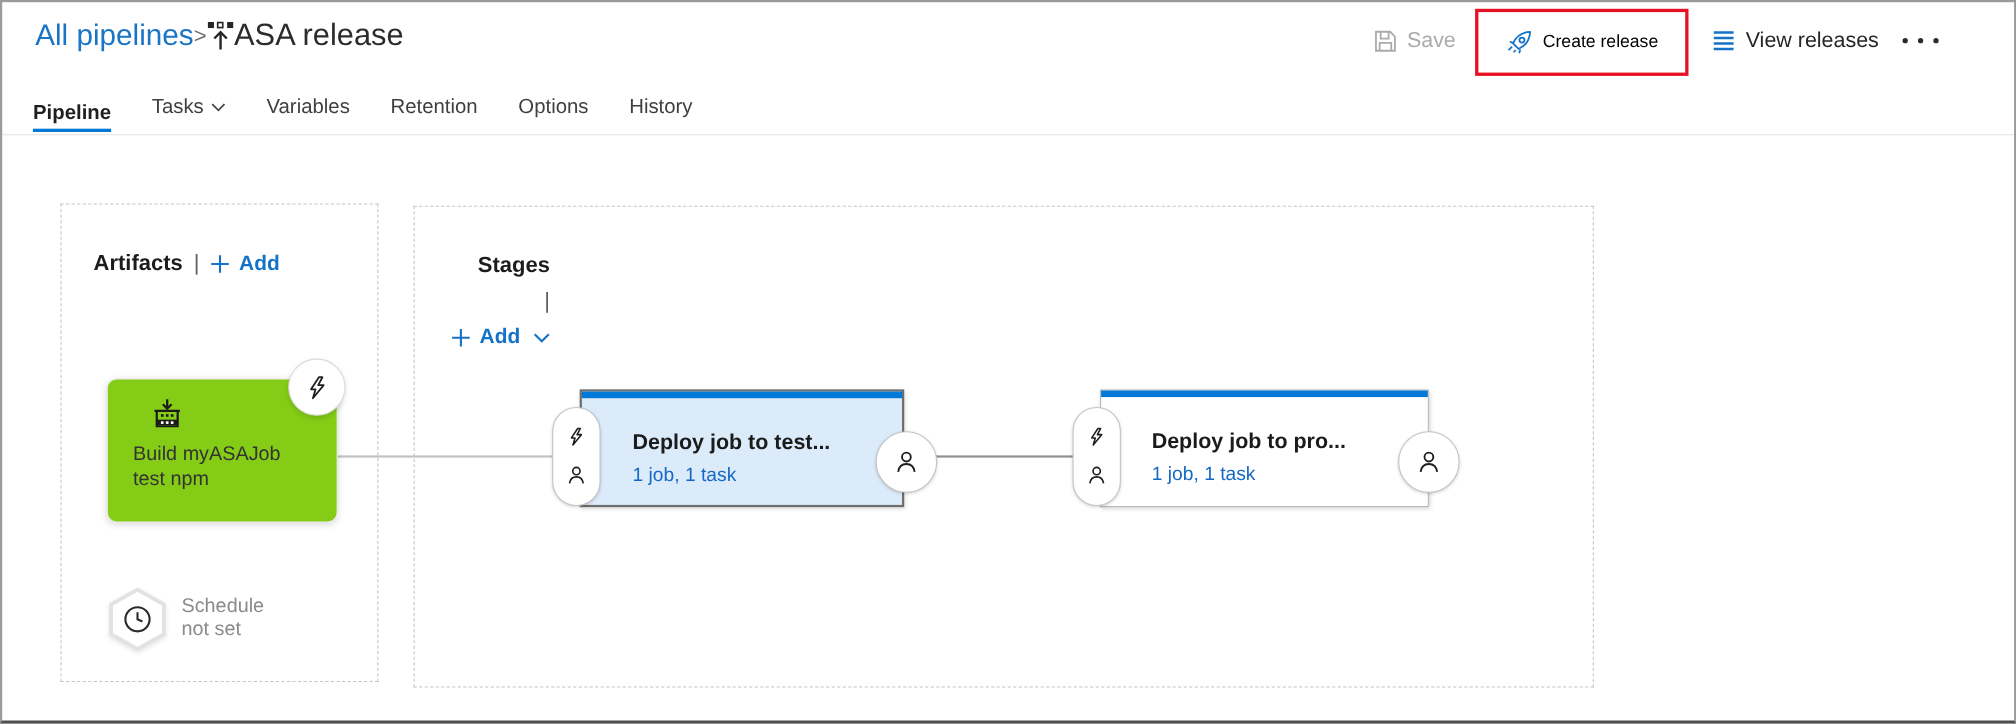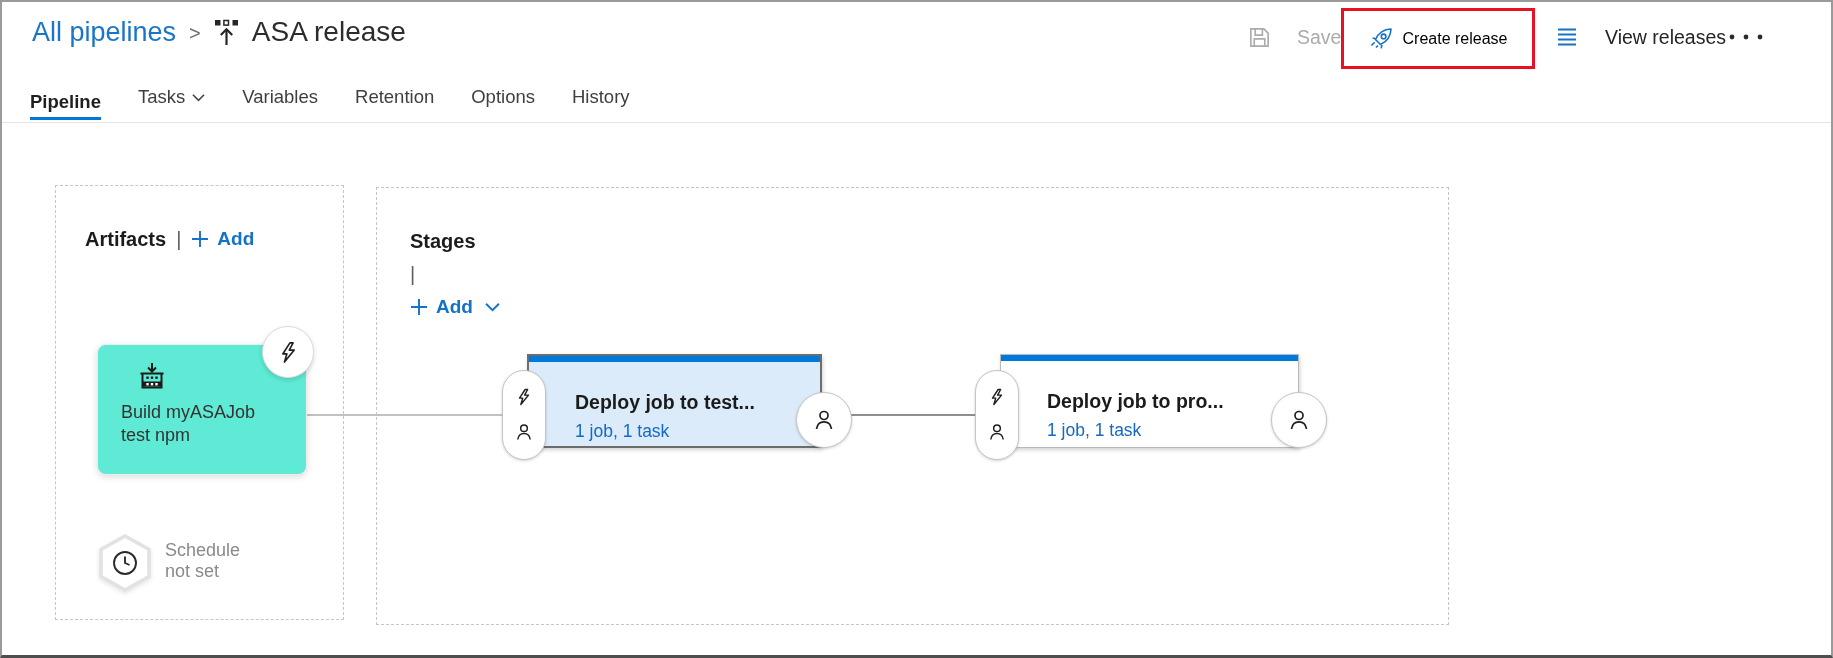--- a/index.html
+++ b/index.html
@@ -1,71 +1,71 @@
 <!DOCTYPE html>
 <html><head>
 <meta charset="utf-8">
 <style>
   * { margin:0; padding:0; box-sizing:border-box; }
   body { background:#fff; font-family:"Liberation Sans","DejaVu Sans",sans-serif; }
   .page { position:relative; width:1833px; height:658px; background:#fff;
           border:2px solid #9a9a9a; border-bottom:3px solid #4e4e4e; overflow:hidden; }
 
   
-  .breadcrumb { position:absolute; left:30px; top:0; height:60px; display:flex; align-items:center; gap:13px; }
+  .breadcrumb { position:absolute; left:30px; top:0; height:60px; display:flex; align-items:center; }
   .crumb-link { font-size:27px; color:#1b75c6; cursor:pointer; }
   .crumb-sep  { font-size:20px; color:#6e6e6e; padding-top:2px; }
   .crumb-title{ font-size:28px; color:#2c2c2c; }
-  .hdr-btn { position:absolute; top:0; height:70px; display:flex; align-items:center; gap:26px; cursor:pointer; }
+  .hdr-btn { position:absolute; top:0; height:70px; display:flex; align-items:center; gap:8px; cursor:pointer; }
   .hdr-btn span { font-size:19.5px; color:#252525; }
   .save-btn { left:1246px; }
   .save-btn span { color:#ababab; }
   .highlight-box { position:absolute; left:1339px; top:6px; width:194px; height:61px;
                    border:3px solid #e81123; display:flex; align-items:center; justify-content:center; gap:9px; }
   .view-btn { left:1553px; }
   .more-btn { left:1722px; width:44px; justify-content:center; }
 
   
   .tabs { position:absolute; left:28px; top:84px; display:flex; gap:37px; }
   .tab { font-size:18.5px; color:#3f3f3f; padding-bottom:12px; display:flex; align-items:center; gap:7px; cursor:pointer; }
   .tab.active { color:#1f1f1f; font-weight:700; border-bottom:3px solid #0078d4; padding-bottom:0; }
   .tabline { position:absolute; left:0; right:0; top:120px; height:1px; background:#e4e4e4; }
 
   
   .panel { position:absolute; border:1px dashed #c6c6c6; background:#fff; }
   .artifacts-panel { left:53px; top:183px; width:289px; height:435px; }
   .stages-panel    { left:374px; top:185px; width:1073px; height:438px; }
-  .panel-header { position:absolute; display:flex; align-items:flex-start; gap:10px; }
+  .panel-header { position:absolute; display:flex; align-items:flex-end; gap:10px; }
   .panel-title { font-size:20px; font-weight:700; color:#1c1c1c; }
   .panel-sep   { font-size:20px; color:#5f5f5f; }
   .add-label   { font-size:19px; font-weight:700; color:#1472c8; }
   .add-btn { display:flex; align-items:center; gap:8px; cursor:pointer; }
 
   
   .connector1 { position:absolute; left:305px; top:412px; width:197px; height:2px; background:#c2c2c2; }
   .connector2 { position:absolute; left:848px; top:412px; width:127px; height:2px; background:#8f8f8f; }
 
   
   .artifact-card { position:absolute; left:95px; top:342px; width:210px; height:131px;
-                   background:#5eead4; border:1px solid #ececec; border-radius:9px;
+                   background:#84cc16; border:1px solid #ececec; border-radius:9px;
                    box-shadow:0 2px 7px rgba(0,0,0,0.14); cursor:pointer; }
   .artifact-card .aicon { position:absolute; left:40px; top:17px; }
   .artifact-card .atext { position:absolute; left:23px; top:56px; font-size:18px; line-height:23px; color:#333; }
   .badge-circle { position:absolute; left:260px; top:324px; width:52px; height:52px; border-radius:50%;
                   background:#fff; border:1px solid #dcdcdc; box-shadow:0 2px 5px rgba(0,0,0,0.15);
                   display:flex; align-items:center; justify-content:center; cursor:pointer; }
 
   
   .hexwrap { position:absolute; left:97px; top:532px; width:52px; height:58px; cursor:pointer;
              filter:drop-shadow(0 2px 2px rgba(0,0,0,0.10)); }
   .hexwrap .clock { position:absolute; left:11px; top:14px; }
   .schedule-text { position:absolute; left:163px; top:538px; font-size:18px; line-height:21px; color:#8c8a88; }
 
   
-  .stage-card { position:absolute; width:295px; height:94px; background:#fff;
+  .stage-card { position:absolute; width:295px; height:107px; background:#fff;
                 border:1px solid #b9b9b9; box-shadow:1px 2px 4px rgba(0,0,0,0.18); cursor:pointer; }
   .stage-card.selected { background:#dcebf9; border:2px solid #6d6d6d; }
   .stage-topbar { position:absolute; left:0; right:0; top:0; height:6px; background:#0079d8; }
   .stage-body { position:absolute; left:46px; top:34px; }
   .stage-name { font-size:19.5px; font-weight:700; color:#1b1b1b; line-height:25px; }
   .stage-meta { font-size:17.5px; color:#1569c4; line-height:22px; margin-top:5px; cursor:pointer; }
   .stage1 { left:525px; top:352px; }
   .stage2 { left:998px; top:352px; width:299px; }
   .stage-pill { position:absolute; width:44px; height:90px; border-radius:22px; background:#fff;
                 border:1px solid #c4c4c4; box-shadow:0 1px 3px rgba(0,0,0,0.18);

